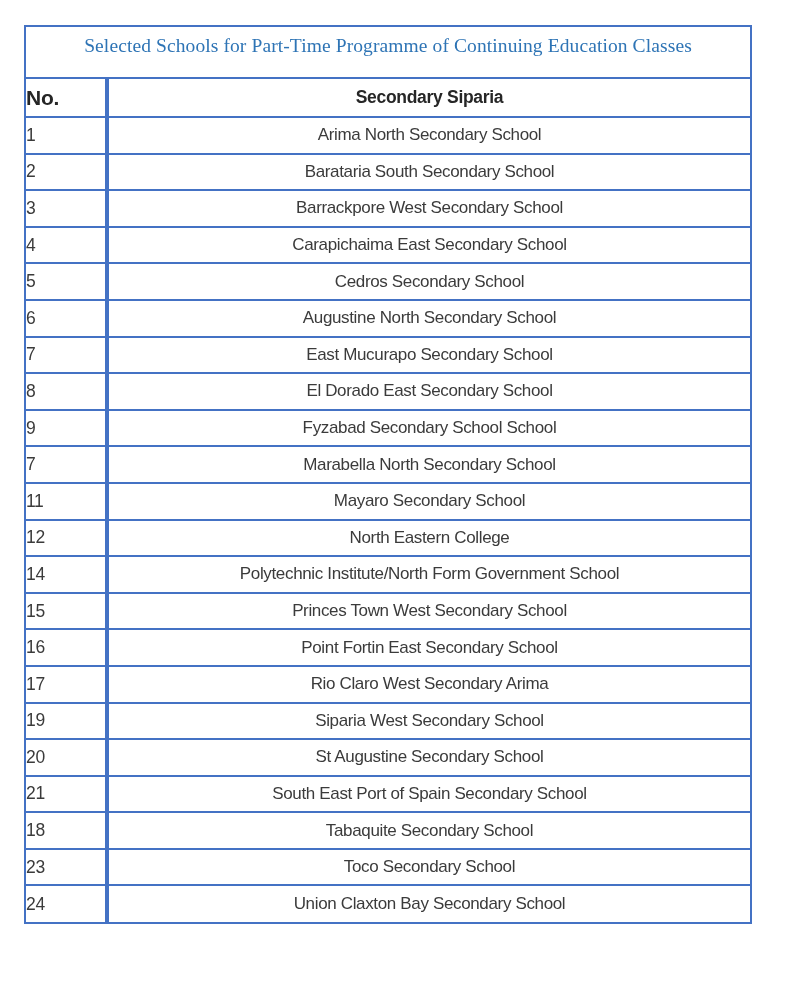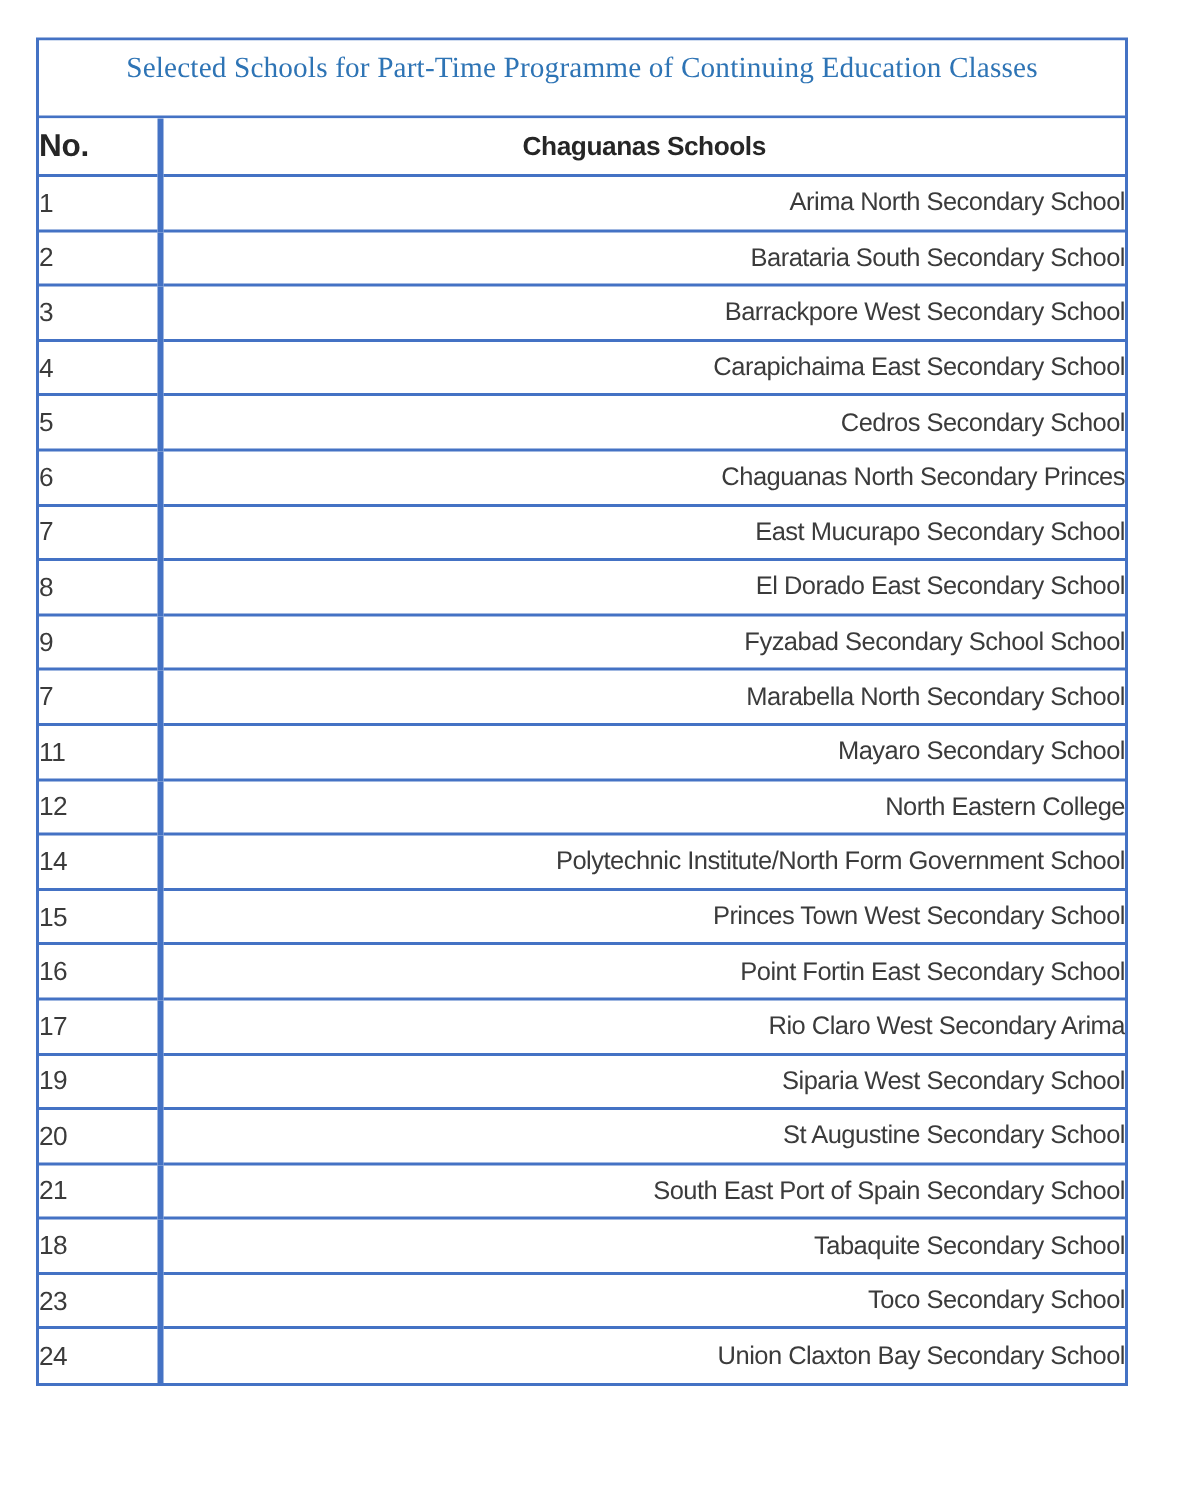--- a/index.html
+++ b/index.html
@@ -115,21 +115,21 @@
   }
   td.cell-no {
     border-right: 4px solid #4472C4;
     padding-left: 12px;
     text-align: left;
     font-size: 17.5px;
     color: #3b3b3b;
   }
   td.cell-name {
     padding-left: 14px;
-    text-align: right;
+    text-align: center;
     white-space: nowrap;
     overflow: hidden;
     text-overflow: clip;
   }
   tbody tr.data-row:last-child td.cell-no,
   tbody tr.data-row:last-child td.cell-name {
     border-bottom: none;
   }
 </style>
 </head>
@@ -143,21 +143,21 @@
     </div>
 
     <table class="schools">
       <colgroup>
         <col class="col-no">
         <col class="col-name">
       </colgroup>
       <thead>
         <tr class="head-row">
           <th class="head-no">No.</th>
-          <th class="head-name">Chaguanas Schools</th>
+          <th class="head-name">Secondary Siparia</th>
         </tr>
       </thead>
       <tbody id="schools-body">
           <tr class="data-row">
             <td class="cell-no">1</td>
             <td class="cell-name">Arima North Secondary School</td>
           </tr>
           <tr class="data-row">
             <td class="cell-no">2</td>
             <td class="cell-name">Barataria South Secondary School</td>
@@ -169,21 +169,21 @@
           <tr class="data-row">
             <td class="cell-no">4</td>
             <td class="cell-name">Carapichaima East Secondary School</td>
           </tr>
           <tr class="data-row">
             <td class="cell-no">5</td>
             <td class="cell-name">Cedros Secondary School</td>
           </tr>
           <tr class="data-row">
             <td class="cell-no">6</td>
-            <td class="cell-name">Chaguanas North Secondary Princes</td>
+            <td class="cell-name">Augustine North Secondary School</td>
           </tr>
           <tr class="data-row">
             <td class="cell-no">7</td>
             <td class="cell-name">East Mucurapo Secondary School</td>
           </tr>
           <tr class="data-row">
             <td class="cell-no">8</td>
             <td class="cell-name">El Dorado East Secondary School</td>
           </tr>
           <tr class="data-row">

